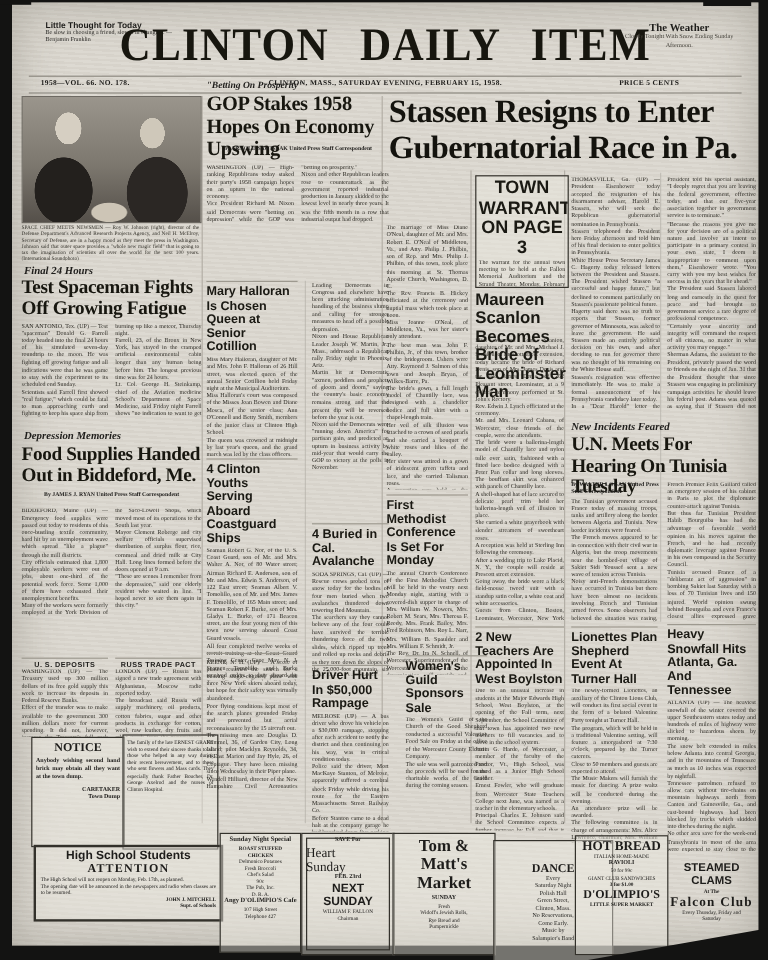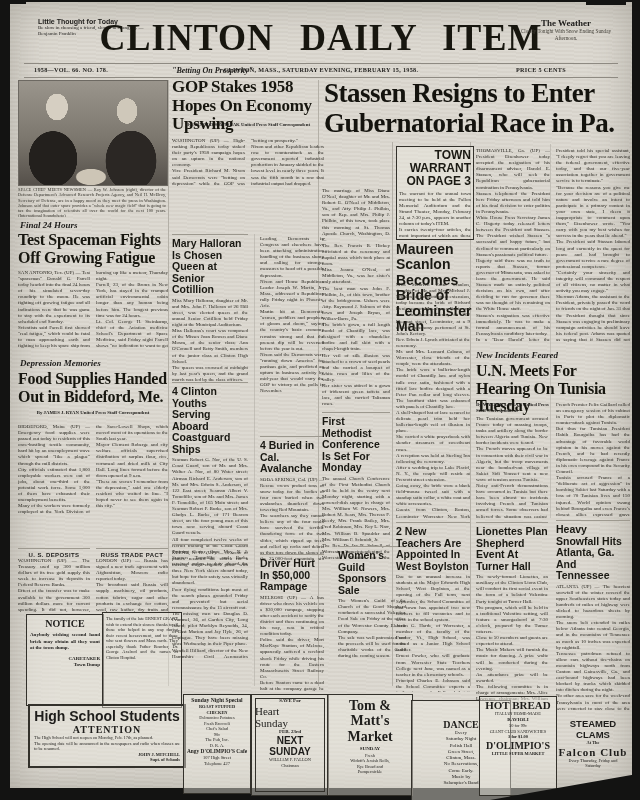--- a/index.html
+++ b/index.html
@@ -39,21 +39,21 @@
      radial-gradient(ellipse 40px 46px at 34px 78px,#23201d 60%,rgba(0,0,0,0) 61%),
      radial-gradient(ellipse 42px 50px at 112px 80px,#2b2724 60%,rgba(0,0,0,0) 61%),
      radial-gradient(ellipse 26px 14px at 72px 96px,#cdc5b6 55%,rgba(0,0,0,0) 60%),
      linear-gradient(180deg,#9a958c 0%,#7c776e 55%,#55504a 100%);
      border:1px solid #6d6962;}
   .caption{font-size:4.4px;line-height:1.2;text-align:justify;white-space:pre-line;overflow:hidden;color:#35332c;}
 
   
   .adbox{border:1px solid #33312b;background:rgba(235,232,225,.45);overflow:hidden;text-align:center;}
   .adbox.thick{border-width:2px;}
-  .ad-title-lg{font-size:14px;font-weight:bold;font-family:"Liberation Sans",sans-serif;}
+  .ad-title-lg{font-size:10px;font-weight:bold;font-family:"Liberation Sans",sans-serif;}
   .ad-title-md{font-size:10px;font-weight:bold;font-family:"Liberation Sans",sans-serif;}
   .ad-serif{font-family:"Liberation Serif",serif;}
   .ad-small{font-size:5px;line-height:1.3;white-space:pre-line;}
   .ad-tiny{font-size:4.4px;line-height:1.25;white-space:pre-line;}
 
   .tear-br{position:absolute;right:0;bottom:0;width:150px;height:34px;background:#131312;
            clip-path:polygon(0 100%,100% 22%,100% 100%);}
   .notch-tr{position:absolute;right:14px;top:0;width:40px;height:5px;background:#131312;}
   .notch-tl{position:absolute;left:0;top:0;width:26px;height:4px;background:#131312;}
 </style>
@@ -203,21 +203,21 @@
 The Rev. Dr. Ira N. Schnell, of Worcester, Superintendent of the Worcester District of the denomination, will preside and, following the supper, will introduce officers of the local church who will present the annual reports of the parish organizations.
 In lieu of reading the written texts of the reports they will be presented in the form of colored slides depicting the activities of the church during 1957.</div>
     </div>
     <div class="abs rt" style="left:328px;top:544px;width:68px;">
       <div class="h-md">Women's Guild Sponsors Sale</div>
       <div class="body" style="height:60px;margin-top:2px;">The Women's Guild of the Church of the Good Shepherd conducted a successful Valentine Food Sale on Friday at the office of the Worcester County Electric Company.
 The sale was well patronized and the proceeds will be used for the charitable works of the Guild during the coming season.</div>
     </div>
 
     <div class="abs adbox" style="left:386px;top:144px;width:72px;height:88px;padding:2px;text-align:left;">
-      <div class="h-md" style="text-align:right;font-size:12px;">TOWN WARRANT ON PAGE 3</div>
+      <div class="h-md" style="text-align:center;font-size:15px;">TOWN WARRANT ON PAGE 3</div>
       <div class="body" style="height:62px;margin-top:2px;">The warrant for the annual town meeting to be held at the Fallon Memorial Auditorium and the Strand Theater, Monday, February 24, at 7:30 p.m., appears in another column of today's ITEM.
 It carries twenty-four articles, the most important of which are those concerning the site of the proposed new High School. Others relate to the annual appropriations for town departments.</div>
     </div>
     <div class="abs h-md" style="left:386px;top:240px;width:74px;font-size:14px;">Maureen Scanlon Becomes Bride of Leominster Man</div>
     <div class="abs body" style="left:386px;top:280px;width:74px;height:236px;">Miss Maureen Edith Scanlon, daughter of Mr. and Mrs. Michael J. Scanlon, of Prescott street extension, today became the bride of Richard Denis, son of Mrs. James Denis and the late James Denis, of 262 Pleasant street, Leominster, at a 9 o'clock ceremony performed at St. John's Rectory.
 Rev. Edwin J. Lynch officiated at the ceremony.
 Mr. and Mrs. Leonard Cabana, of Worcester, close friends of the couple, were the attendants.
 The bride wore a ballerina-length model of Chantilly lace and nylon tulle over satin, fashioned with a fitted lace bodice designed with a Peter Pan collar and long sleeves. The bouffant skirt was enhanced with panels of Chantilly lace.
 A shell-shaped hat of lace secured to delicate pearl trim held her ballerina-length veil of illusion in place.
 She carried a white prayerbook with slender streamers of sweetheart roses.

